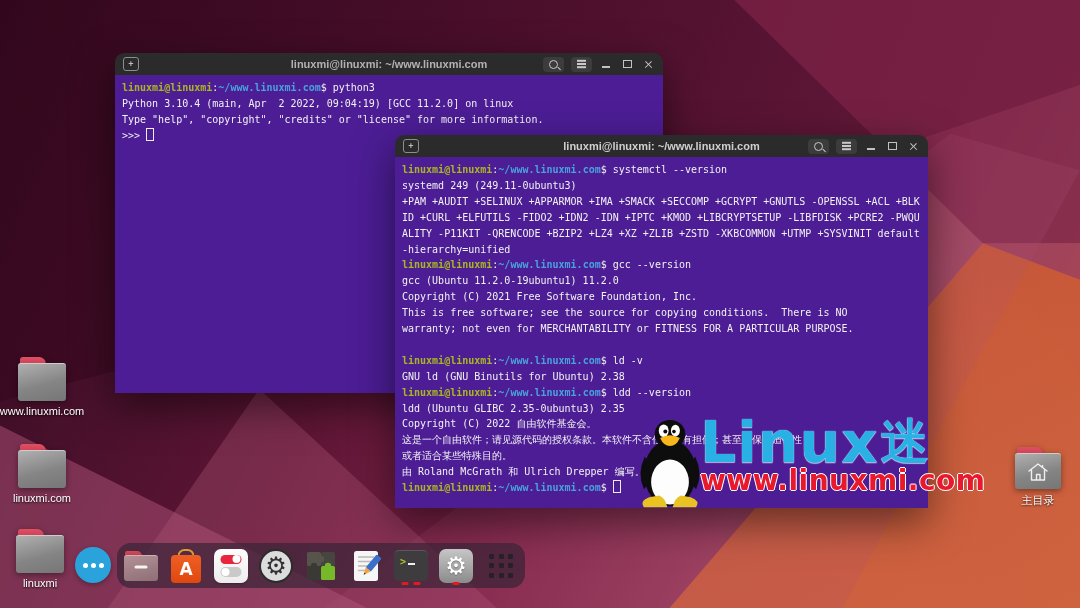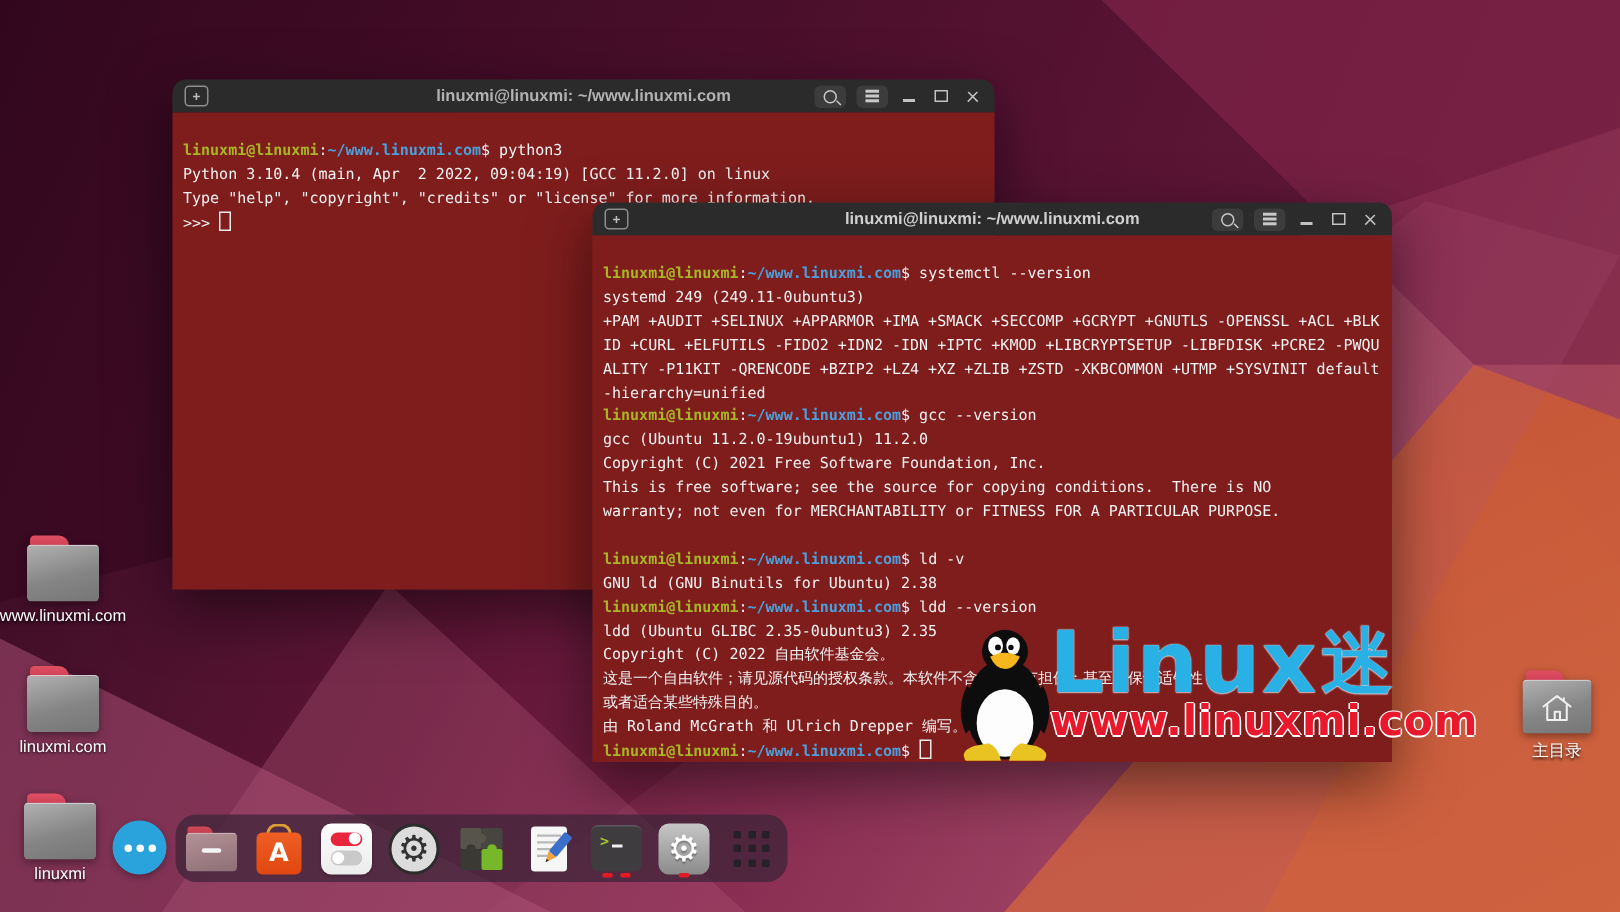--- a/index.html
+++ b/index.html
@@ -46,23 +46,23 @@
   .icon-search::after{content:"";position:absolute;width:4px;height:1.4px;background:#c9c9c9;
     transform:rotate(45deg);right:-3.5px;bottom:-1.5px;}
   .icon-menu{width:9px;height:1.4px;background:#c9c9c9;box-shadow:0 -3.2px 0 #c9c9c9,0 3.2px 0 #c9c9c9;}
   .wc{width:14px;height:14px;display:flex;align-items:center;justify-content:center;}
   .icon-min{width:8px;height:1.5px;background:#c2c2c2;margin-top:6px;}
   .icon-max{width:7px;height:6px;border:1.3px solid #c2c2c2;}
   .icon-close{position:relative;width:9px;height:9px;}
   .icon-close::before,.icon-close::after{content:"";position:absolute;left:0;top:4px;width:9px;height:1.4px;background:#c2c2c2;}
   .icon-close::before{transform:rotate(45deg);}
   .icon-close::after{transform:rotate(-45deg);}
-  .tbody{position:absolute;top:22px;left:0;right:0;bottom:0;background:#7f1d1d;
+  .tbody{position:absolute;top:22px;left:0;right:0;bottom:0;background:#4c1d95;
     font-family:"DejaVu Sans Mono",monospace;font-size:10px;line-height:15.9px;
-    padding:18px 0 0 7px;white-space:pre;overflow:hidden;color:#f2f2f2;}
+    padding:5px 0 0 7px;white-space:pre;overflow:hidden;color:#f2f2f2;}
   .tline{min-height:15.9px;}
   .seg-g{color:#a9b623;font-weight:bold;}
   .seg-b{color:#4aa0dc;font-weight:bold;}
   .seg-w{color:#f2f2f2;}
   .cursor{display:inline-block;width:6px;height:11px;border:1px solid #ededed;vertical-align:-2px;}
 
   
   .watermark{position:absolute;left:628px;top:412px;width:320px;height:110px;z-index:5;pointer-events:none;}
   .wm-tux{position:absolute;left:6px;top:4px;}
   .wm-brand{position:absolute;left:72px;top:2px;font-family:"DejaVu Sans",sans-serif;font-weight:bold;

